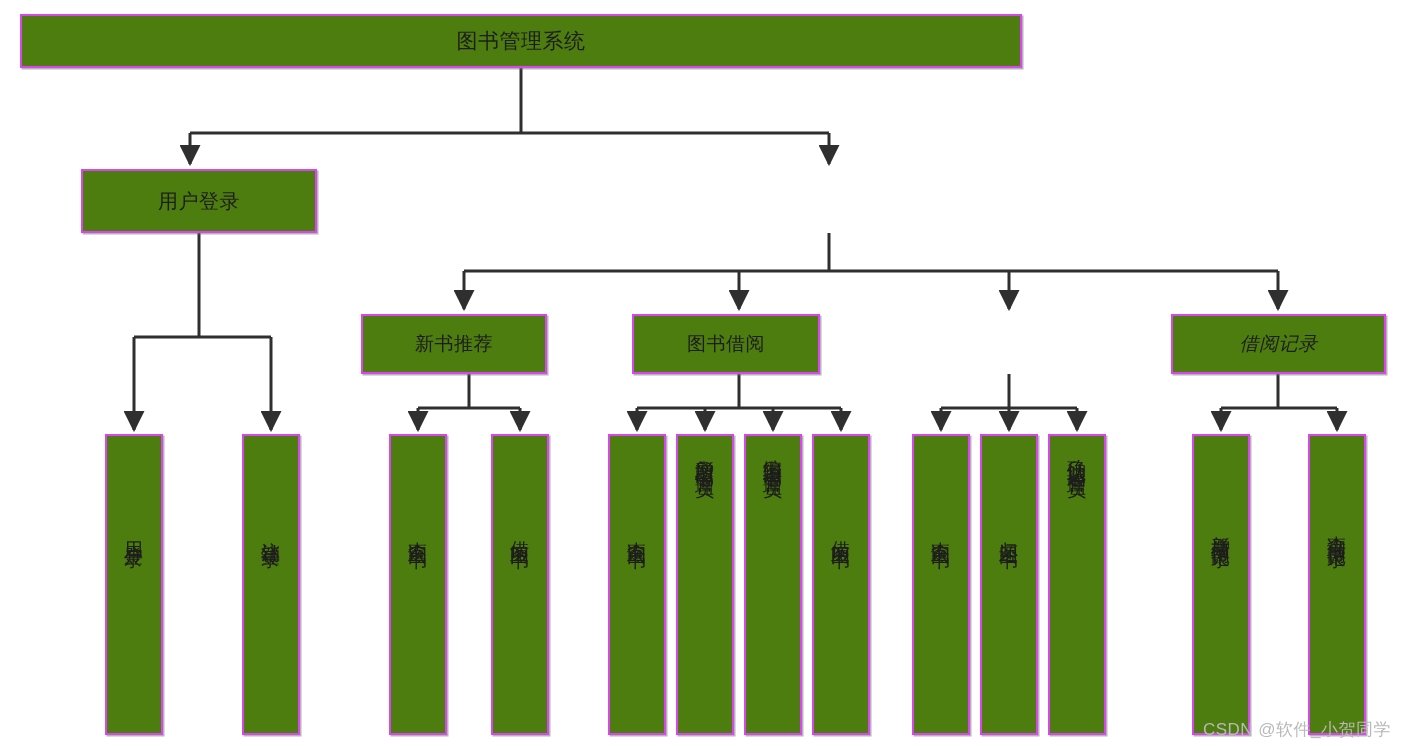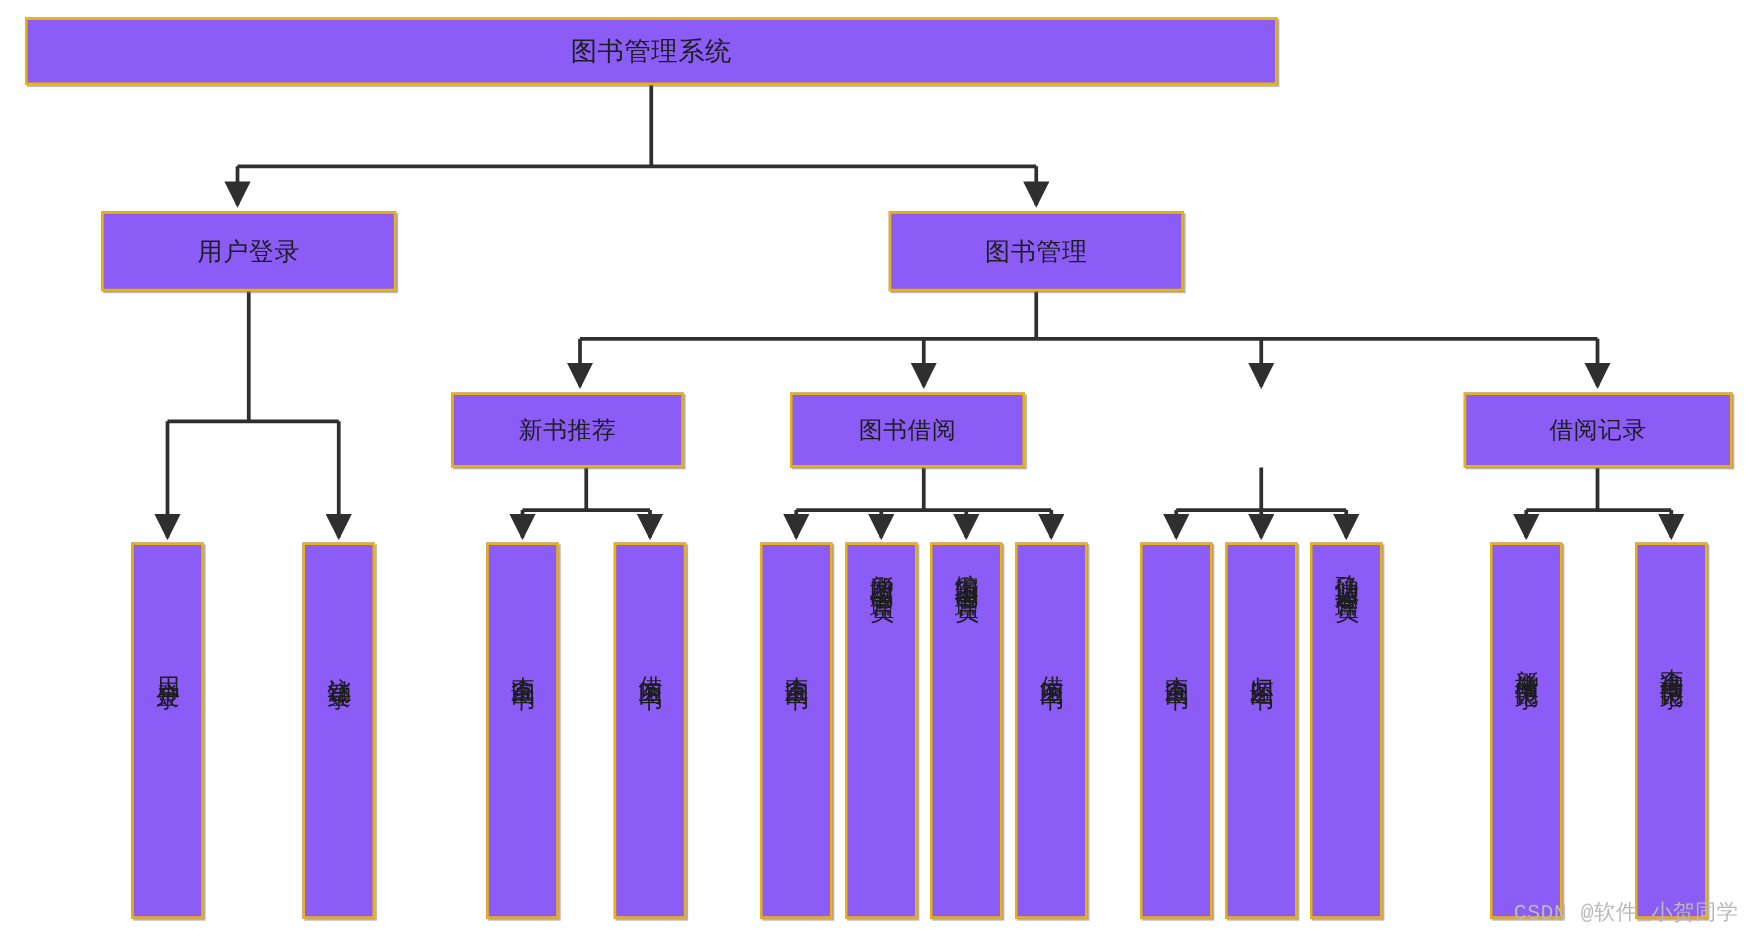--- a/index.html
+++ b/index.html
@@ -21,22 +21,22 @@
   #diagram-svg {
     position: absolute;
     left: 0;
     top: 0;
     width: 1405px;
     height: 747px;
   }
   .node {
     position: absolute;
     box-sizing: border-box;
-    background: #8b5cf6;
-    border: 2px solid #eab308;
+    background: #4d7c0f;
+    border: 2px solid #d946ef;
     box-shadow: 1.5px 1.5px 0 rgba(120,120,120,0.55);
     display: flex;
     align-items: center;
     justify-content: center;
     color: #1d1d1d;
     z-index: 2;
   }
   .node.level-root   { font-size: 21px; }
   .node.level-two    { font-size: 20px; }
   .node.level-three  { font-size: 19px; }
@@ -65,21 +65,20 @@
   .watermark {
     position: absolute;
     right: 14px;
     bottom: 6px;
     font-size: 17px;
     color: #b9b9b9;
     letter-spacing: 0.5px;
     z-index: 5;
     white-space: nowrap;
     user-select: none;
-    font-family: Liberation Mono, monospace;
   }
 </style>
 </head>
 <body>
 
 <div id="canvas">
 
   <svg id="diagram-svg" viewBox="0 0 1405 747" xmlns="http://www.w3.org/2000/svg">
     <defs>
       <marker id="arrow" viewBox="0 0 10 10" refX="9" refY="5" markerWidth="7" markerHeight="7" orient="auto-start-reverse">
@@ -131,31 +130,28 @@
     </g>
   </svg>
 
   <div class="node level-root" style="left:20px; top:14px; width:1002px; height:54px;">
     <span class="node-label">图书管理系统</span>
   </div>
 
   <div class="node level-two" style="left:81px; top:169px; width:236px; height:64px;">
     <span class="node-label">用户登录</span>
   </div>
-  <div class="node level-two" style="left:711px; top:169px; width:236px; height:64px;">
-    <span class="node-label">图书管理</span>
-  </div>
 
   <div class="node level-three" style="left:361px; top:314px; width:186px; height:60px;">
     <span class="node-label">新书推荐</span>
   </div>
   <div class="node level-three" style="left:632px; top:314px; width:188px; height:60px;">
     <span class="node-label">图书借阅</span>
   </div>
-  <div class="node level-three" style="left:1171px; top:314px; width:215px; height:60px;">
+  <div class="node level-three" style="left:1171px; top:314px; width:215px; height:60px;font-style:italic;">
     <span class="node-label">借阅记录</span>
   </div>
 
   <div class="node leaf short" style="left:105px; top:434px; width:58px; height:301px;">
     <span class="node-label">用户登录</span>
   </div>
   <div class="node leaf short" style="left:242px; top:434px; width:58px; height:301px;">
     <span class="node-label">注销登录</span>
   </div>
 

